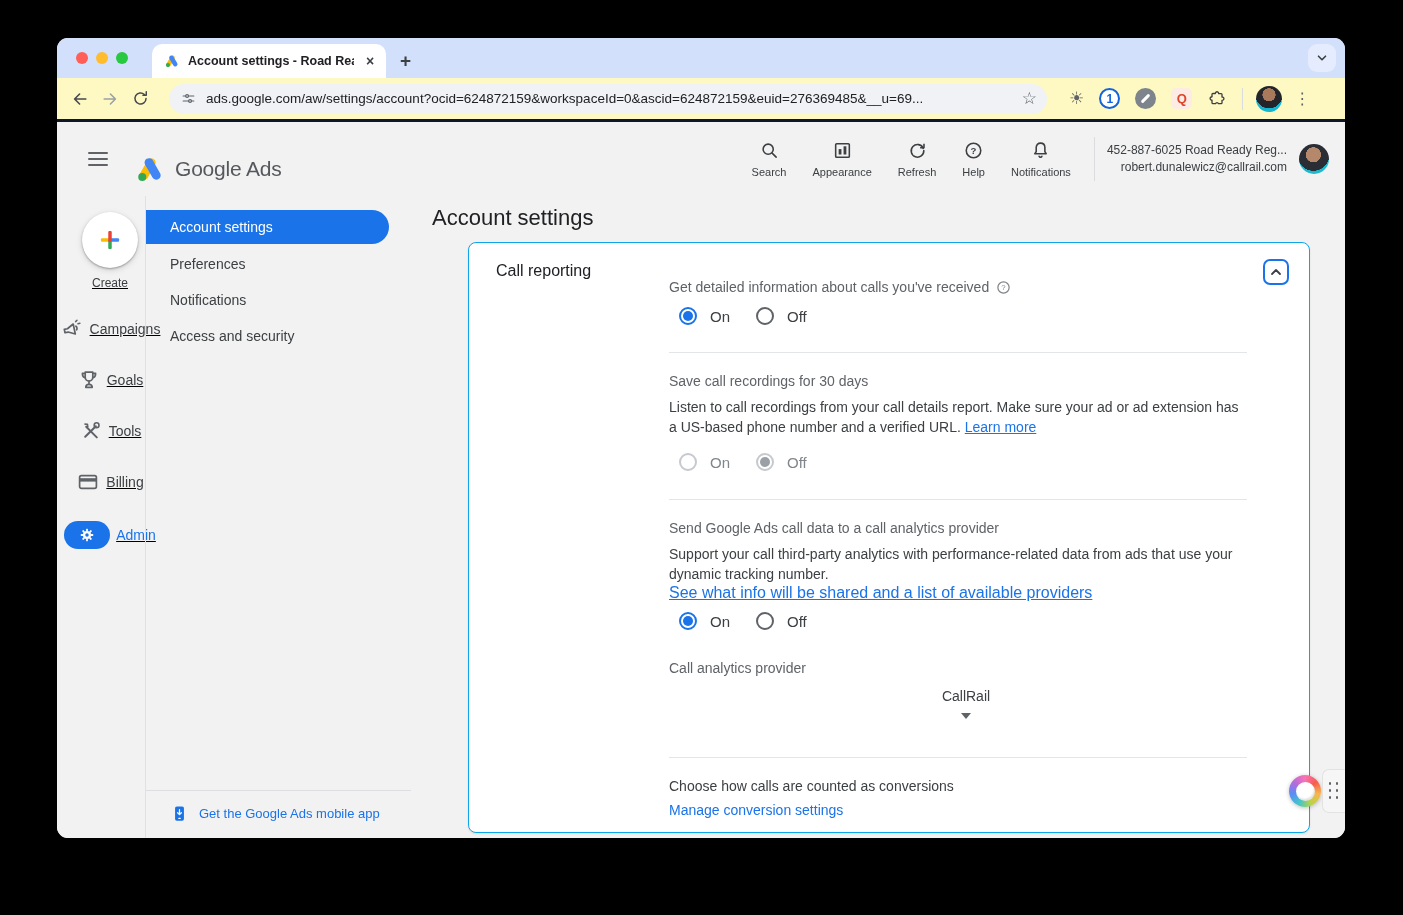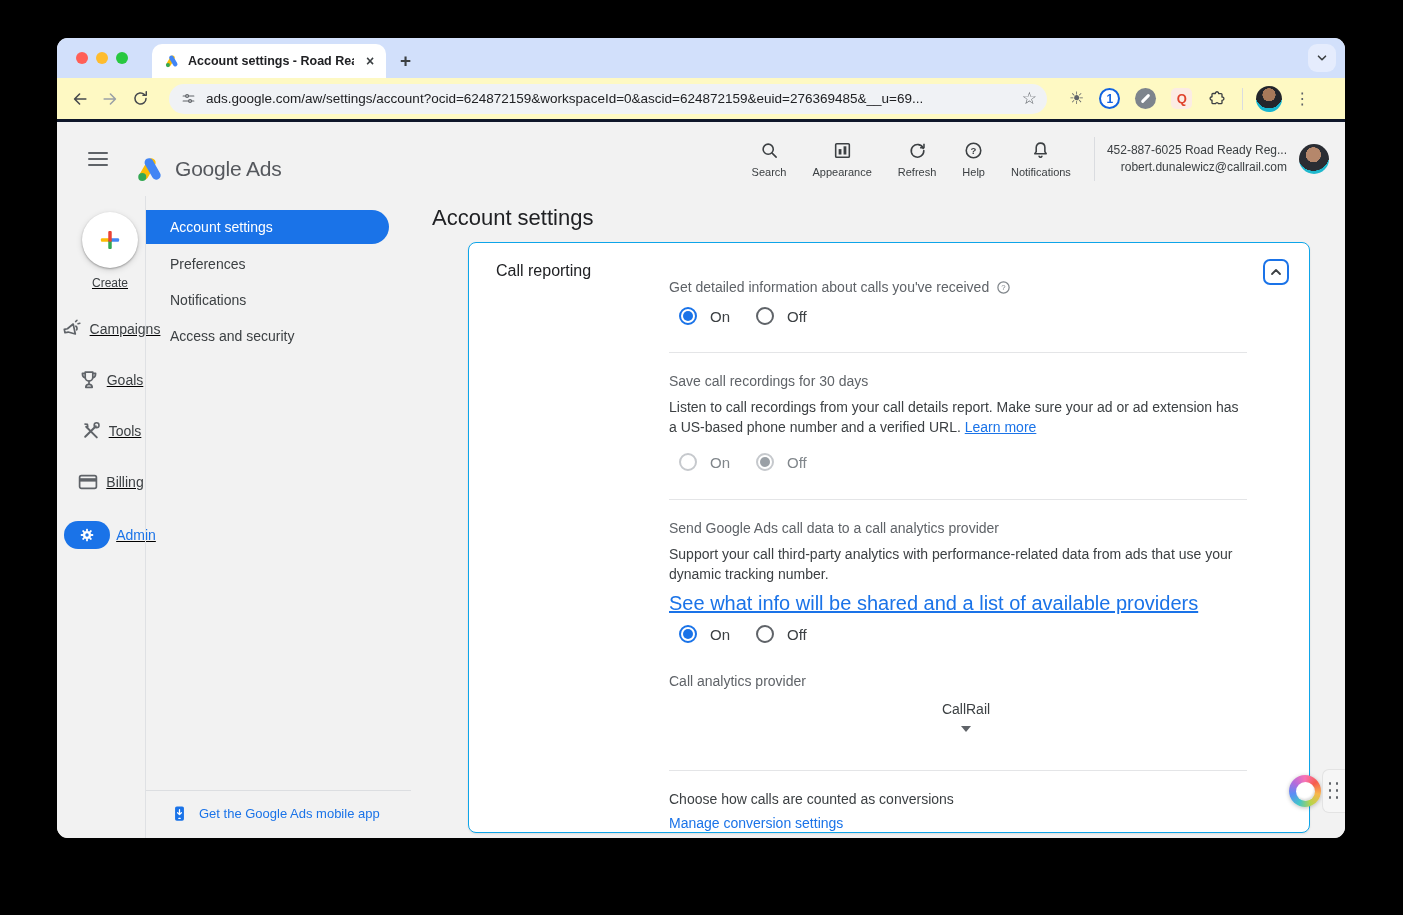--- a/index.html
+++ b/index.html
@@ -106,21 +106,21 @@
   .radio.dis-sel { border-color:#c6c9cd; }
   .radio.dis-sel::after { content:""; width:10px; height:10px; border-radius:50%; background:#9aa0a6; }
   .radio-opt.dim { color:#80868b; }
   .divider { border-top:1px solid #e4e5e7; }
   .d1 { margin-top:27px; } .d2 { margin-top:28px; } .d3 { margin-top:38px; }
   .sec-title { margin-top:20px; font-size:14px; color:#5f6368; }
   .sec-title.dark { color:#3c4043; }
   .sec-desc { margin-top:8px; font-size:14px; color:#3c4043; line-height:20px; }
   a.link { color:#1a73e8; cursor:pointer; }
   .ul { text-decoration:underline; }
-  .block-link { display:inline-block; margin-top:8px; font-size:20px; }
+  .block-link { display:inline-block; font-size:16px; }
   .rr2 { margin-top:16px; } .rr3 { margin-top:10px; }
   .provider-label { margin-top:30px; font-size:14px; color:#5f6368; }
   .provider-value { margin-top:12px; padding-left:16px; display:flex; align-items:center; gap:9px;
         font-size:14px; color:#3c4043;flex-direction:column; }
   .caret-down { width:0; height:0; border-left:5px solid transparent; border-right:5px solid transparent;
         border-top:6px solid #5f6368; }
   .manage-link { margin-top:8px; display:inline-block; font-size:14px; text-decoration:none; }
   
   .float-rainbow { position:absolute; left:1232px; top:737px; width:32px; height:32px; border-radius:50%;
         background:conic-gradient(#f973b5,#f55c4e,#f8b64c,#b8d44a,#43c6c8,#5b8df6,#b56bdb,#f973b5);

